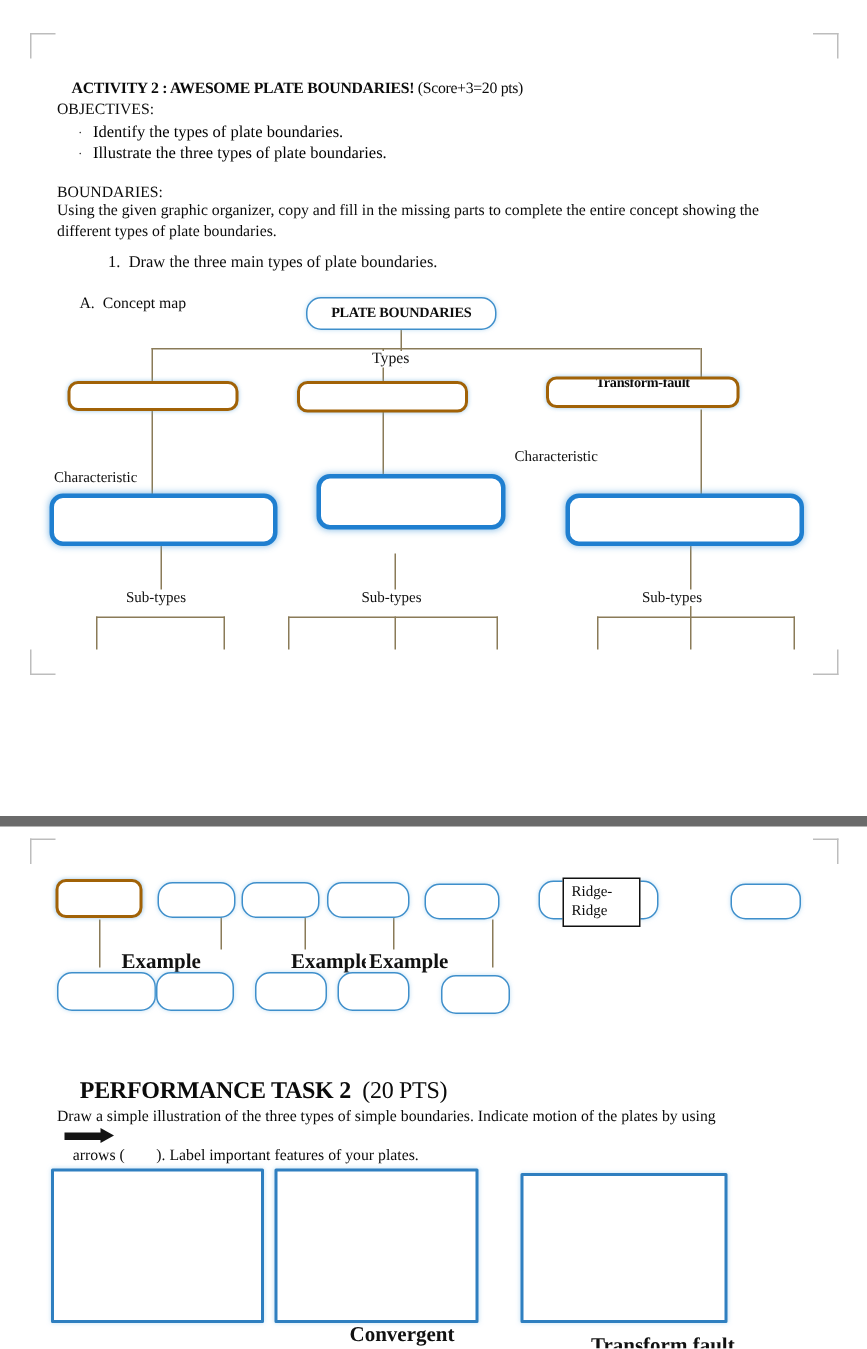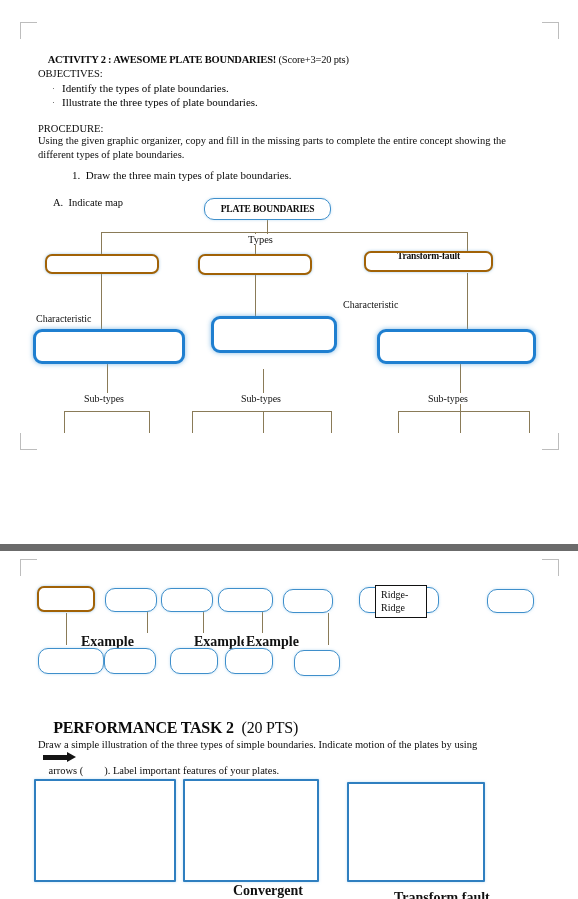--- a/index.html
+++ b/index.html
@@ -192,26 +192,26 @@
 
   <div class="bullet-row" style="left:52px; top:81px; width:420px;">
     <span class="bullet-dot">·</span>
     <span class="bullet-text">Identify the types of plate boundaries.</span>
   </div>
   <div class="bullet-row" style="left:52px; top:95px; width:420px;">
     <span class="bullet-dot">·</span>
     <span class="bullet-text">Illustrate the three types of plate boundaries.</span>
   </div>
 
-  <div class="txt" style="left:38px; top:122px;">PROCEDURE:</div>
+  <div class="txt" style="left:38px; top:122px;">BOUNDARIES:</div>
   <div class="txt" style="left:38px; top:134px; width:486px; line-height:14px;">Using the given graphic organizer, copy and fill in the missing parts to complete the entire concept showing the different types of plate boundaries.</div>
 
   <div class="txt" style="left:72px; top:169px; font-size:11px;">1.  Draw the three main types of plate boundaries.</div>
 
-  <div class="txt" style="left:53px; top:196px; font-size:10.5px;">A.  Indicate map</div>
+  <div class="txt" style="left:53px; top:196px; font-size:10.5px;">A.  Concept map</div>
 
   <div class="conn v" style="left:267px; top:219px; height:26px;"></div>
 
   <div class="conn h" style="left:101px; top:232px; width:366px;"></div>
 
   <div class="conn v" style="left:101px; top:232px; height:22px;"></div>
   <div class="conn v" style="left:255px; top:232px; height:22px;"></div>
   <div class="conn v" style="left:467px; top:232px; height:22px;"></div>
 
   <div class="conn v" style="left:101px; top:273px; height:57px;"></div>

